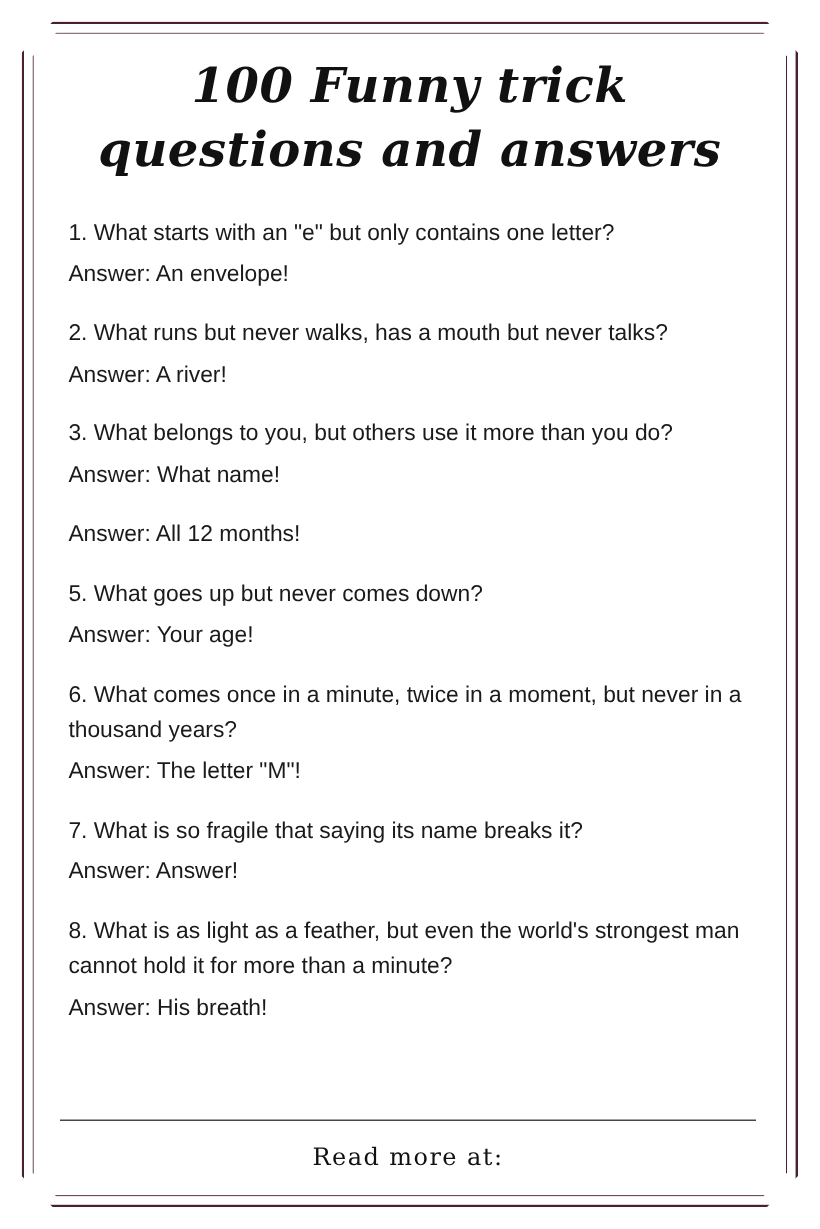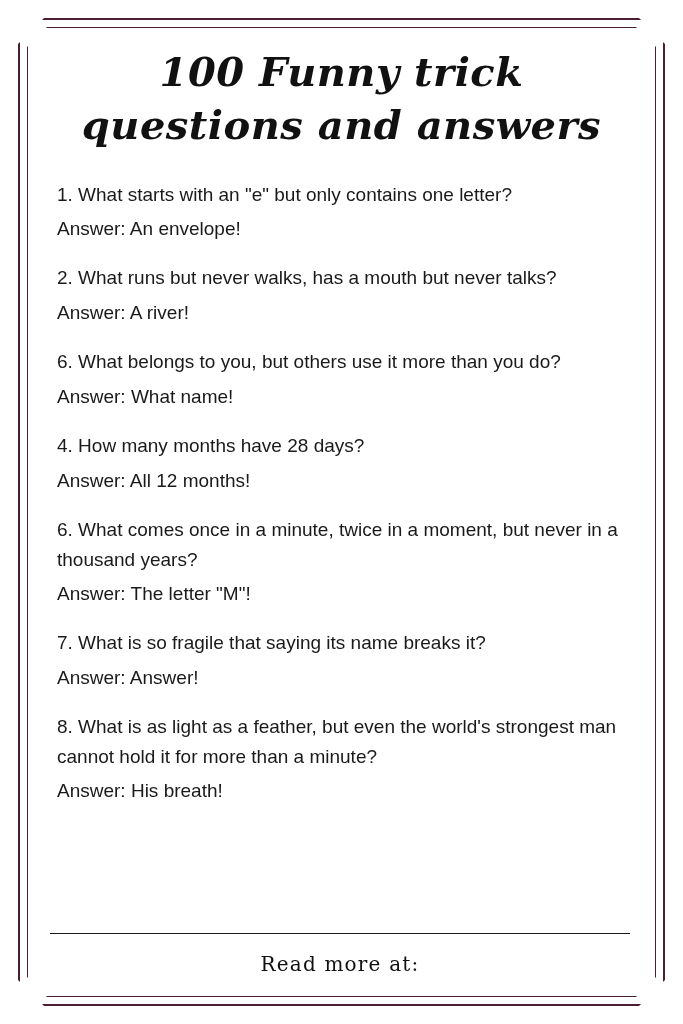--- a/index.html
+++ b/index.html
@@ -138,29 +138,32 @@
         <p class="qa-q">1. What starts with an "e" but only contains one letter?</p>
         <p class="qa-a">Answer: An envelope!</p>
       </div>
 
       <div class="qa-item">
         <p class="qa-q">2. What runs but never walks, has a mouth but never talks?</p>
         <p class="qa-a">Answer: A river!</p>
       </div>
 
       <div class="qa-item">
-        <p class="qa-q">6. What belongs to you, but others use it more than you do?</p>
+        <p class="qa-q">3. What belongs to you, but others use it more than you do?</p>
         <p class="qa-a">Answer: What name!</p>
       </div>
 
       <div class="qa-item">
-        <p class="qa-q">4. How many months have 28 days?</p>
         <p class="qa-a">Answer: All 12 months!</p>
       </div>
 
+      <div class="qa-item">
+        <p class="qa-q">5. What goes up but never comes down?</p>
+        <p class="qa-a">Answer: Your age!</p>
+      </div>
 
       <div class="qa-item">
         <p class="qa-q">6. What comes once in a minute, twice in a moment, but never in a thousand years?</p>
         <p class="qa-a">Answer: The letter "M"!</p>
       </div>
 
       <div class="qa-item">
         <p class="qa-q">7. What is so fragile that saying its name breaks it?</p>
         <p class="qa-a">Answer: Answer!</p>
       </div>

